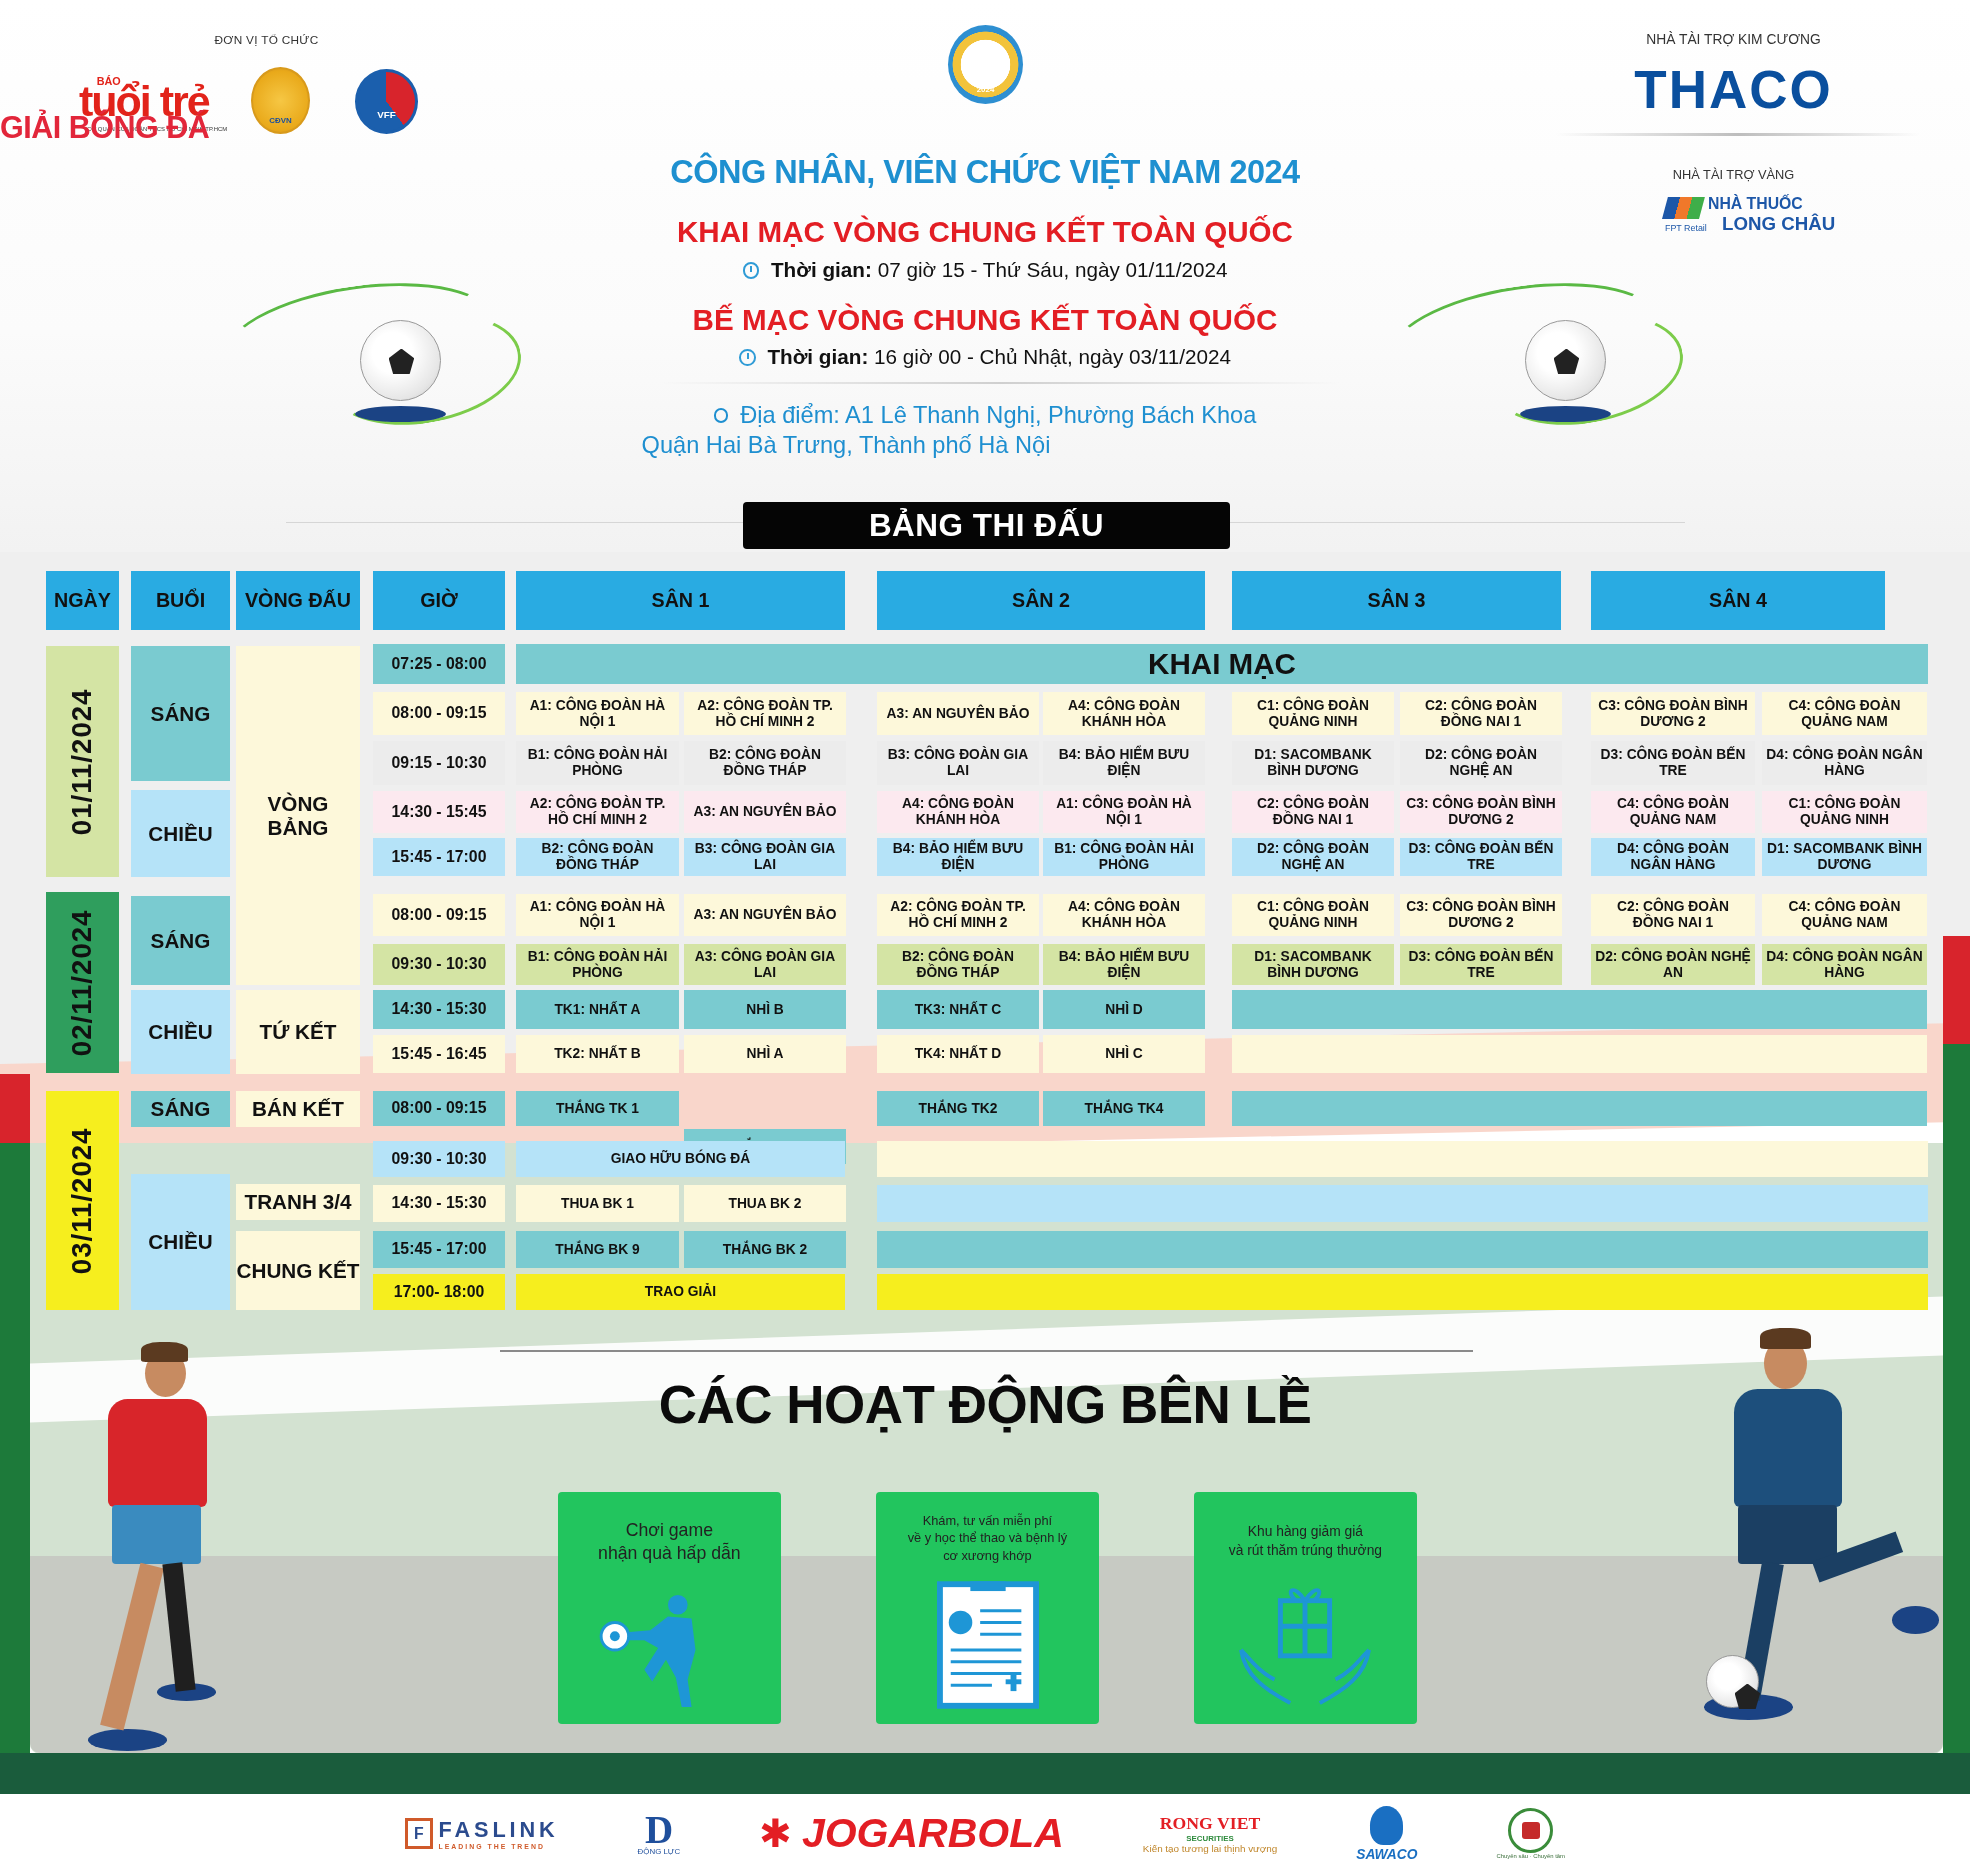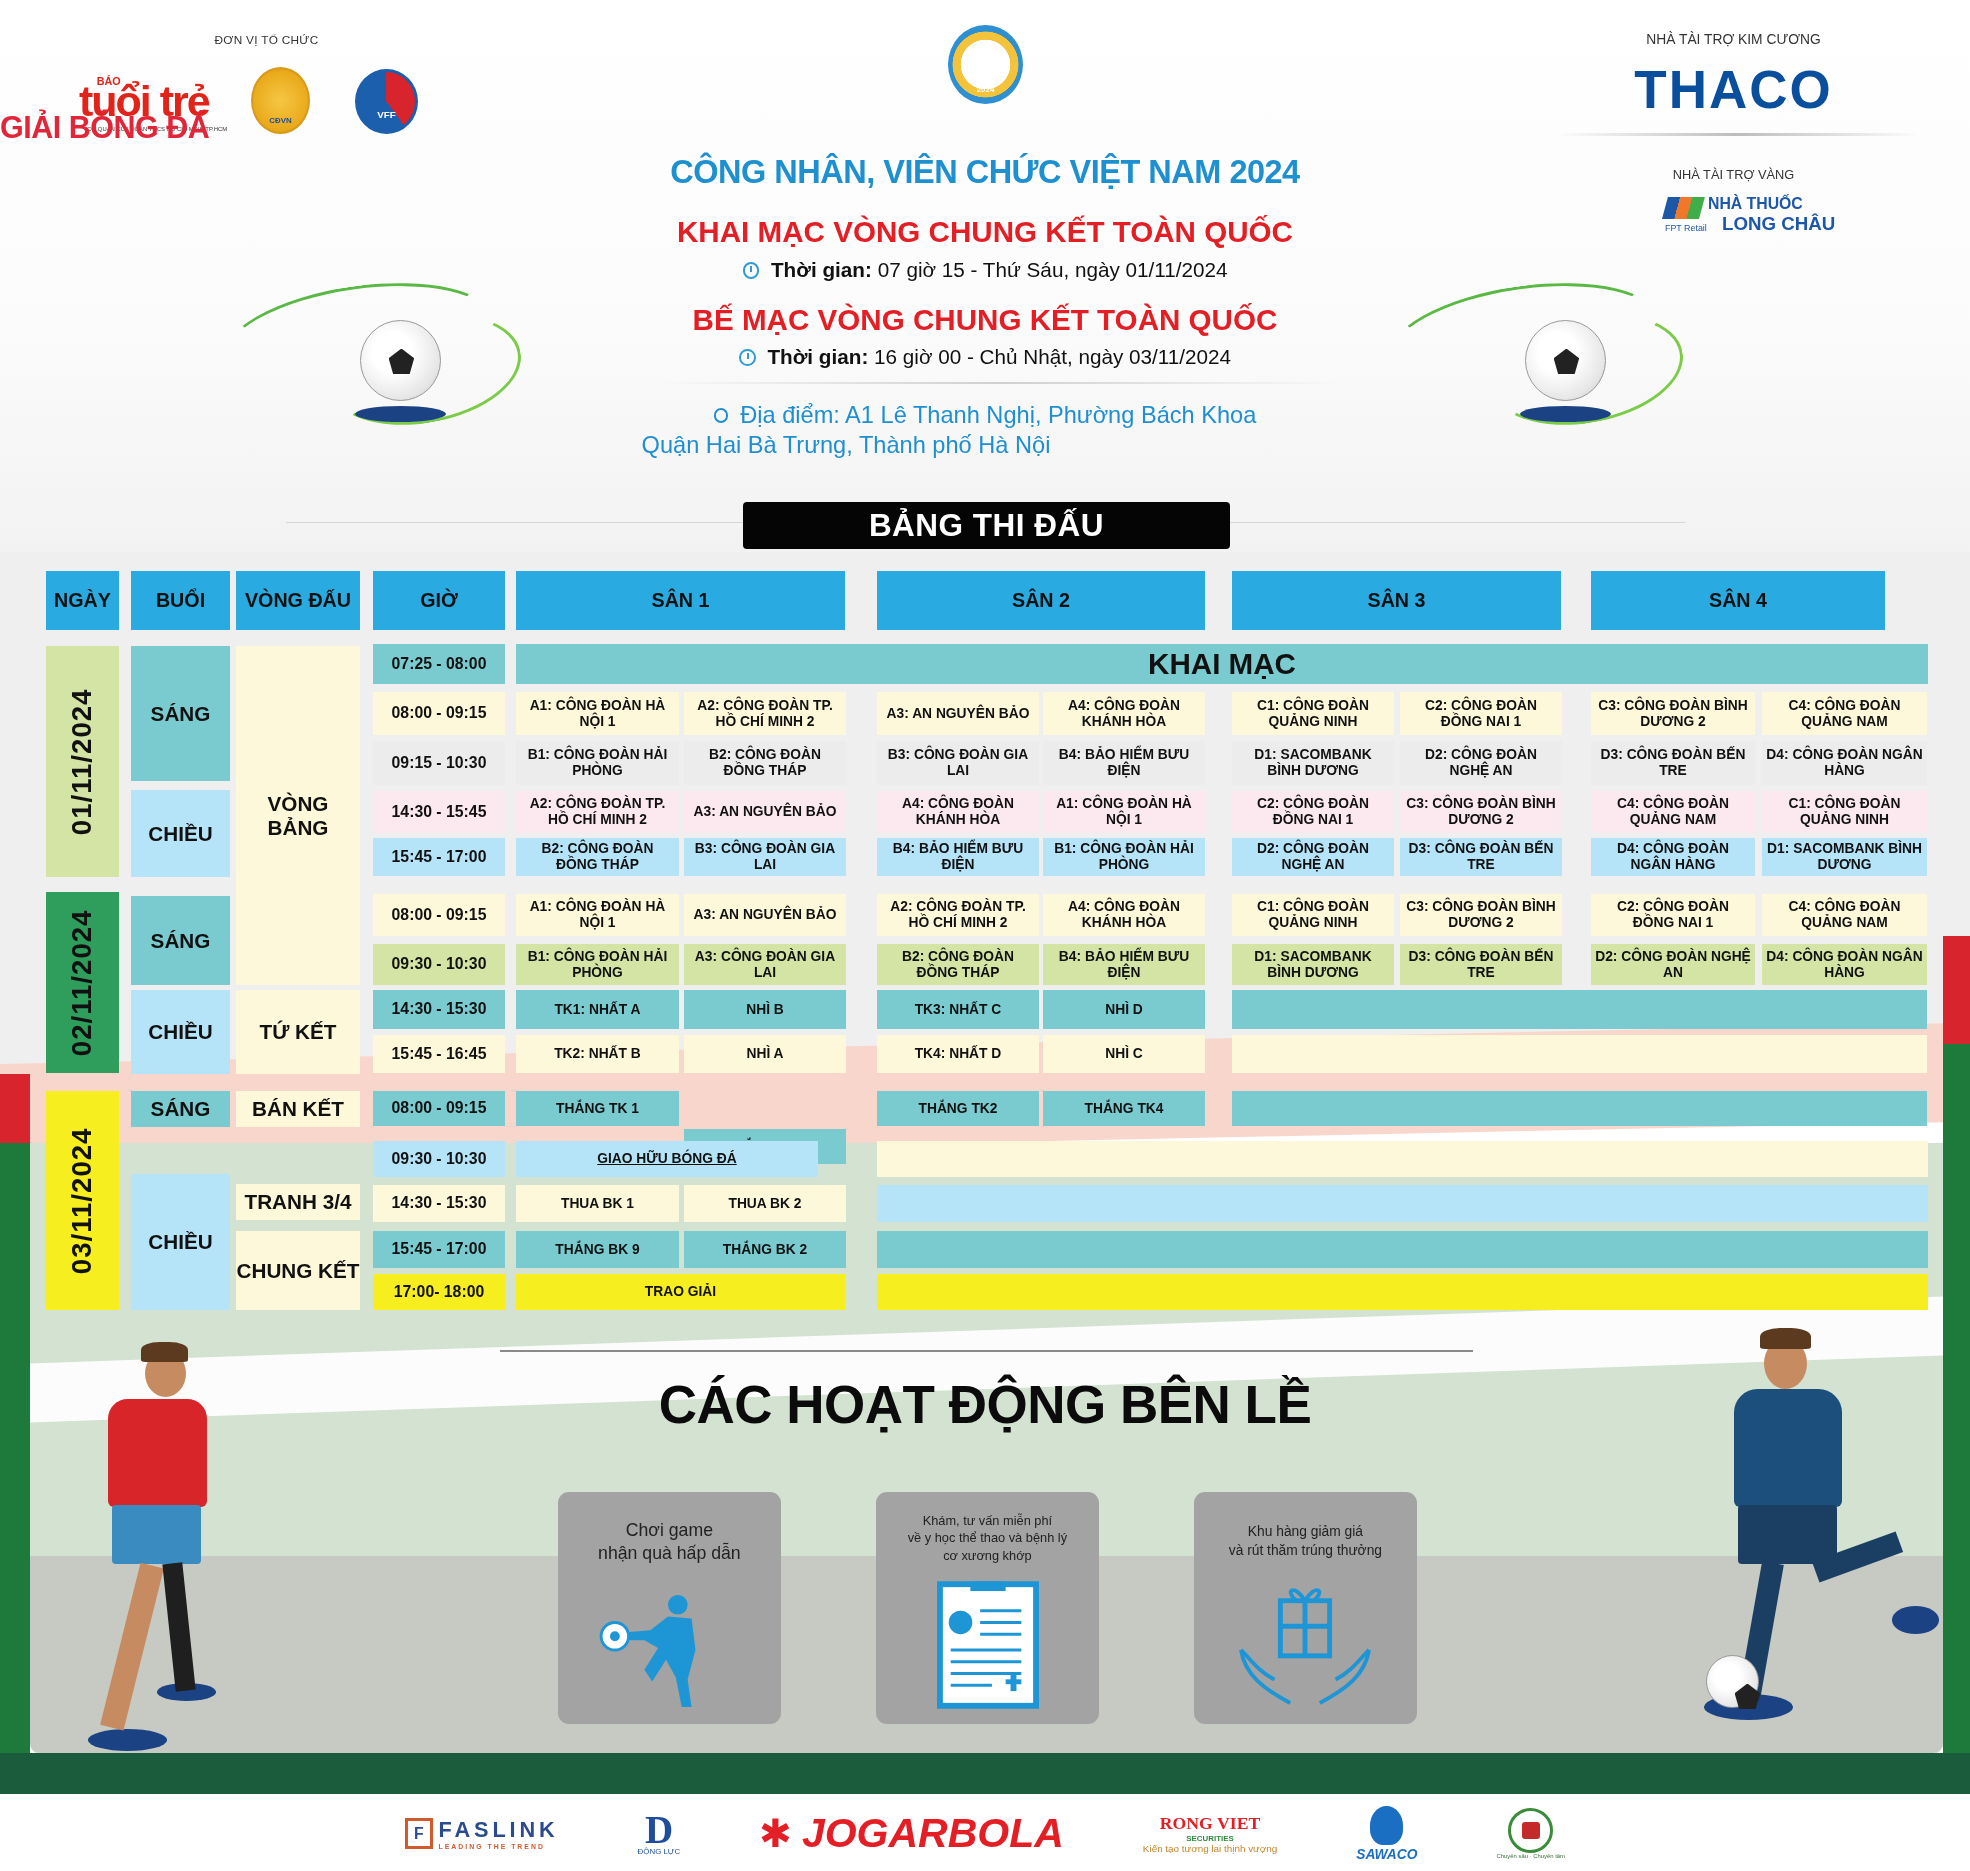--- a/index.html
+++ b/index.html
@@ -90,21 +90,21 @@
   .c-pink { background:#fce9ef; }
   .c-blue { background:#b5e3f8; }
   .c-lime { background:#d4e4a4; }
   .c-date1 { background:#d4e4a4; }
   .c-date2 { background:#2f9e5d; }
   .c-date3 { background:#f6ee1e; }
   .c-yellow { background:#f6ee1e; }
 
   .side-divider { left:500px; top:1350px; width:973px; height:2px; background:#8a8a8a; }
   .side-title { left:0; top:1374px; width:1970px; text-align:center; font-size:53px; font-weight:900; color:#0b0b0b; letter-spacing:-0.5px; }
-  .activity-card { position:absolute; top:1492px; width:223px; height:232px; background:#a3a3a3; border-radius:11px; }
+  .activity-card { position:absolute; top:1492px; width:223px; height:232px; background:#22c55e; border-radius:4px; }
   .activity-text { position:absolute; left:7.9px; width:207px; text-align:center; color:#222; }
   .activity-card svg { position:absolute; }
 
   .player { position:absolute; }
   .player-head { position:absolute; border-radius:50%; background:#c78b61; }
   .player-hair { position:absolute; background:#5b3a20; border-radius:40% 40% 10% 10%; }
 
   .sponsor { display:flex; flex-direction:column; align-items:center; justify-content:center; }
   .sp-faslink { flex-direction:row; gap:5.9px; color:#2b4b8e; font-size:21.7px; letter-spacing:3.9px; font-weight:bold; }
   .sp-faslink .box { width:27.6px; height:31.5px; border:3px solid #d05a2a; color:#2b4b8e; font-size:15.8px; display:flex; align-items:center; justify-content:center; letter-spacing:0; }
@@ -304,21 +304,21 @@
 <div class="cell c-cream" style="left:1232px; top:1035px; width:695px; height:38px;"></div>
 
 <div class="cell time c-teal" style="left:373px; top:1091px; width:132px; height:35px;">08:00 - 09:15</div>
 <div class="cell match c-teal" style="left:516px; top:1091px; width:163px; height:35px;">THẮNG TK 1</div>
 <div class="cell match c-teal" style="left:684px; top:1129px; width:162px; height:35px;">THẮNG TK3</div>
 <div class="cell match c-teal" style="left:877px; top:1091px; width:162px; height:35px;">THẮNG TK2</div>
 <div class="cell match c-teal" style="left:1043px; top:1091px; width:162px; height:35px;">THẮNG TK4</div>
 <div class="cell c-teal" style="left:1232px; top:1091px; width:695px; height:35px;"></div>
 
 <div class="cell time c-blue" style="left:373px; top:1141px; width:132px; height:36px;">09:30 - 10:30</div>
-<div class="cell match c-blue" style="left:516px; top:1141px; width:302px; height:36px;text-decoration:underline;">GIAO HỮU BÓNG ĐÁ</div>
+<div class="cell match c-blue" style="left:516px; top:1141px; width:329px; height:36px;">GIAO HỮU BÓNG ĐÁ</div>
 <div class="cell c-cream" style="left:877px; top:1141px; width:1051px; height:36px;"></div>
 
 <div class="cell time c-cream" style="left:373px; top:1185px; width:132px; height:37px;">14:30 - 15:30</div>
 <div class="cell match c-cream" style="left:516px; top:1185px; width:163px; height:37px;">THUA BK 1</div>
 <div class="cell match c-cream" style="left:684px; top:1185px; width:162px; height:37px;">THUA BK 2</div>
 <div class="cell c-blue" style="left:877px; top:1185px; width:1051px; height:37px;"></div>
 
 <div class="cell time c-teal" style="left:373px; top:1231px; width:132px; height:37px;">15:45 - 17:00</div>
 <div class="cell match c-teal" style="left:516px; top:1231px; width:163px; height:37px;">THẮNG BK 9</div>
 <div class="cell match c-teal" style="left:684px; top:1231px; width:162px; height:37px;">THẮNG BK 2</div>

